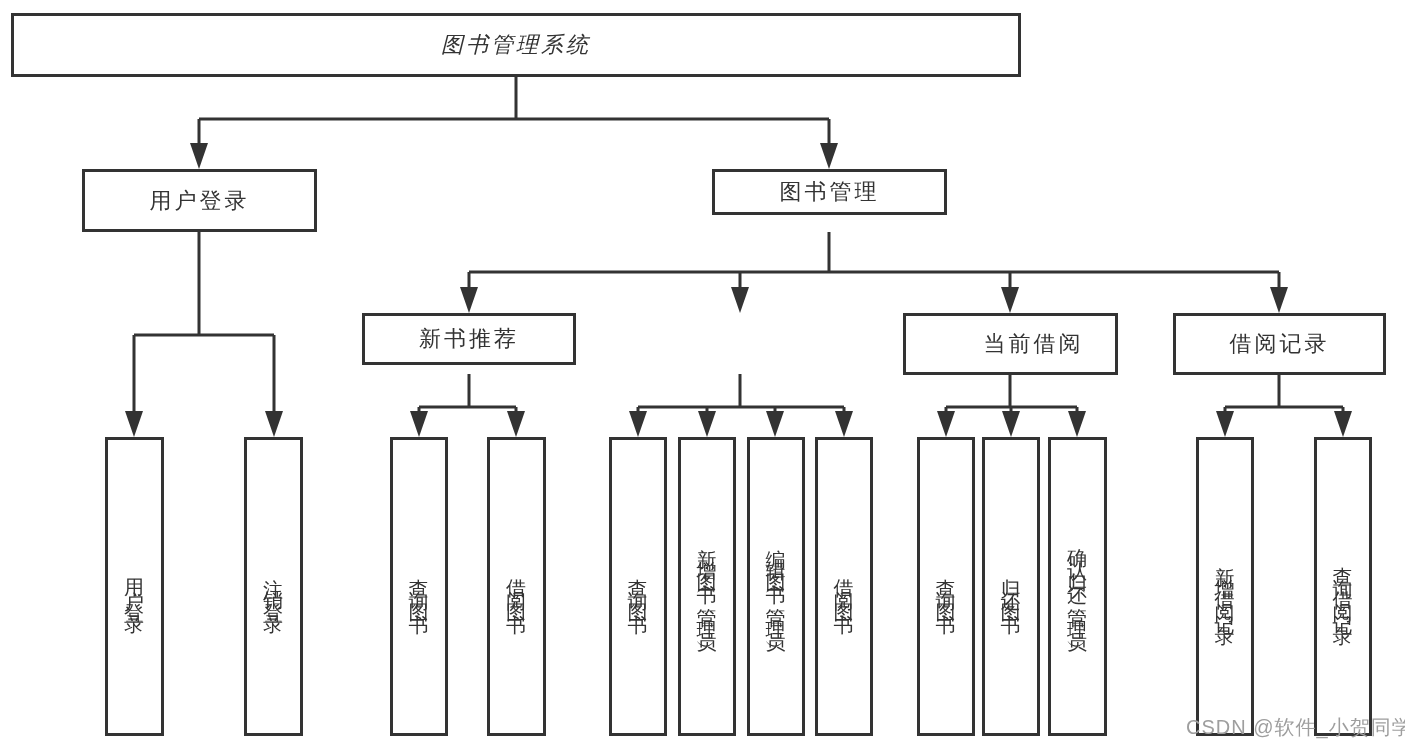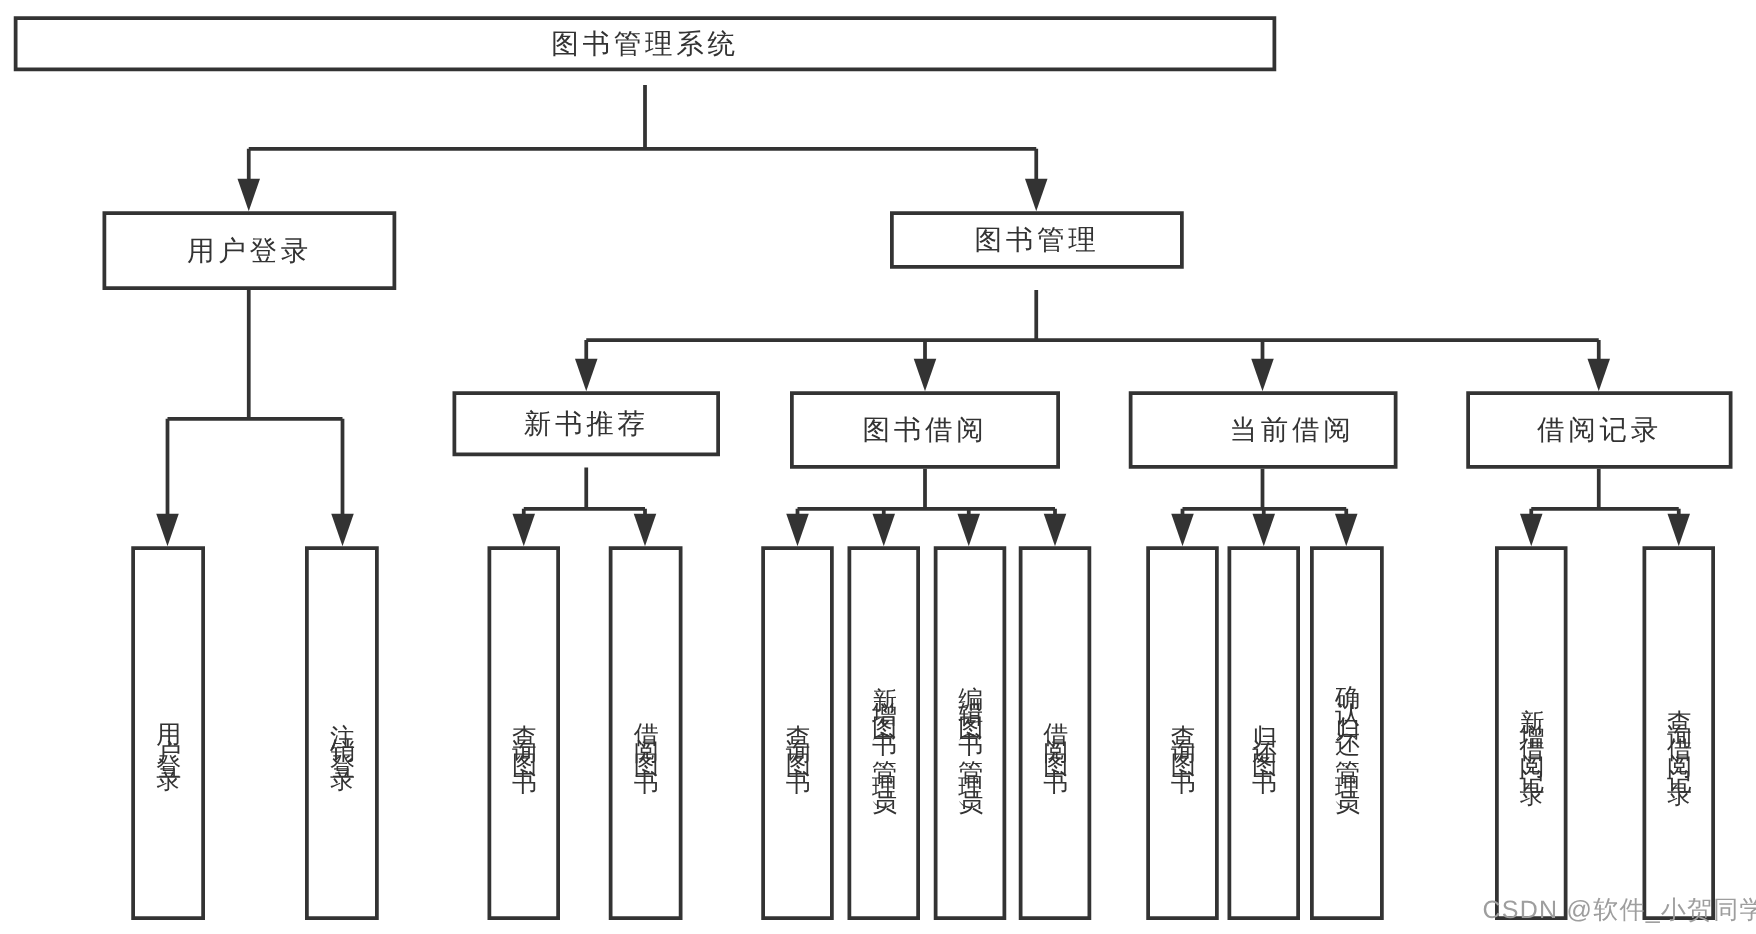--- a/index.html
+++ b/index.html
@@ -105,36 +105,33 @@
       <path class="carrow" d="M1002 411 L1020 411 L1011 437 Z"></path>
       <path class="carrow" d="M1068 411 L1086 411 L1077 437 Z"></path>
     </g>
     <g>
       <path class="cline" d="M1279 374 V407 M1225 407 H1343 M1225 407 V413 M1343 407 V413"></path>
       <path class="carrow" d="M1216 411 L1234 411 L1225 437 Z"></path>
       <path class="carrow" d="M1334 411 L1352 411 L1343 437 Z"></path>
     </g>
   </svg>
 
-  <div class="box hbox" style="left:11px; top:13px; width:1010px; height:44px;">
+  <div class="box hbox" style="left:11px; top:13px; width:1010px; height:64px;font-style:italic;">
     <span>图书管理系统</span>
   </div>
 
   <div class="box hbox" style="left:82px; top:169px; width:235px; height:63px;">
     <span>用户登录</span>
   </div>
   <div class="box hbox" style="left:712px; top:169px; width:235px; height:46px;">
     <span>图书管理</span>
   </div>
 
   <div class="box hbox" style="left:362px; top:313px; width:214px; height:52px;justify-content:center;">
     <span>新书推荐</span>
-  </div>
-  <div class="box hbox" style="left:632px; top:313px; width:216px; height:62px;">
-    <span>图书借阅</span>
   </div>
   <div class="box hbox" style="left:903px; top:313px; width:215px; height:62px;padding-left:46px;">
     <span>当前借阅</span>
   </div>
   <div class="box hbox" style="left:1173px; top:313px; width:213px; height:62px;">
     <span>借阅记录</span>
   </div>
 
   <div class="box vbox" style="left:105px; width:59px;">
     <span class="vtext">用户登录</span>

